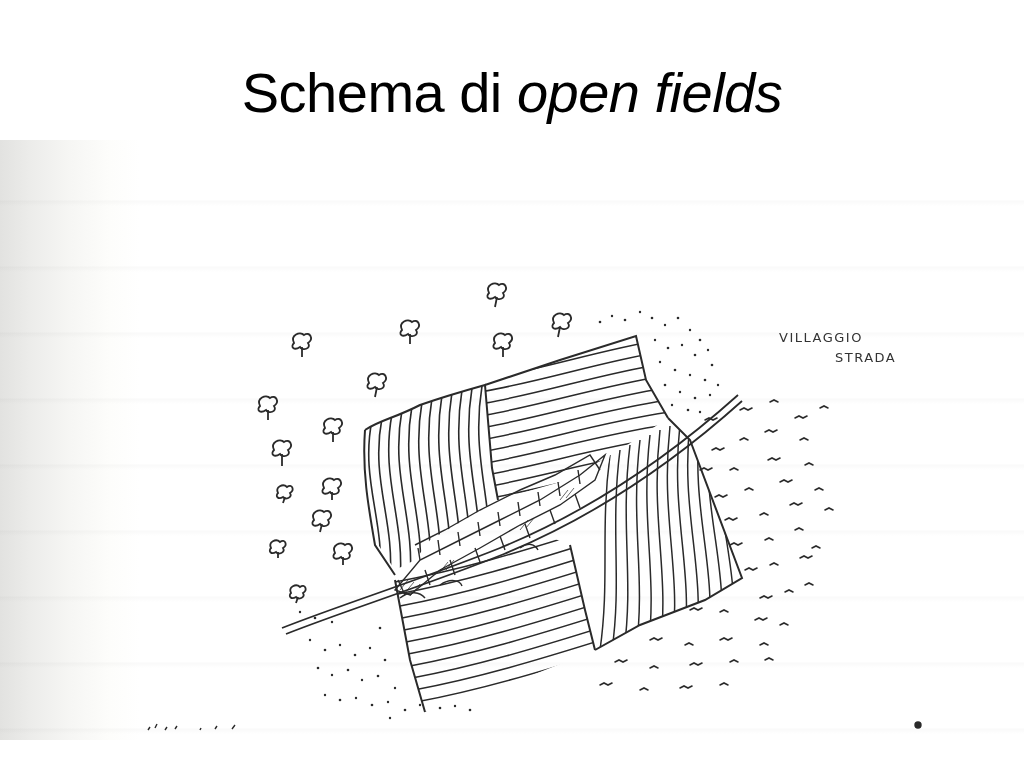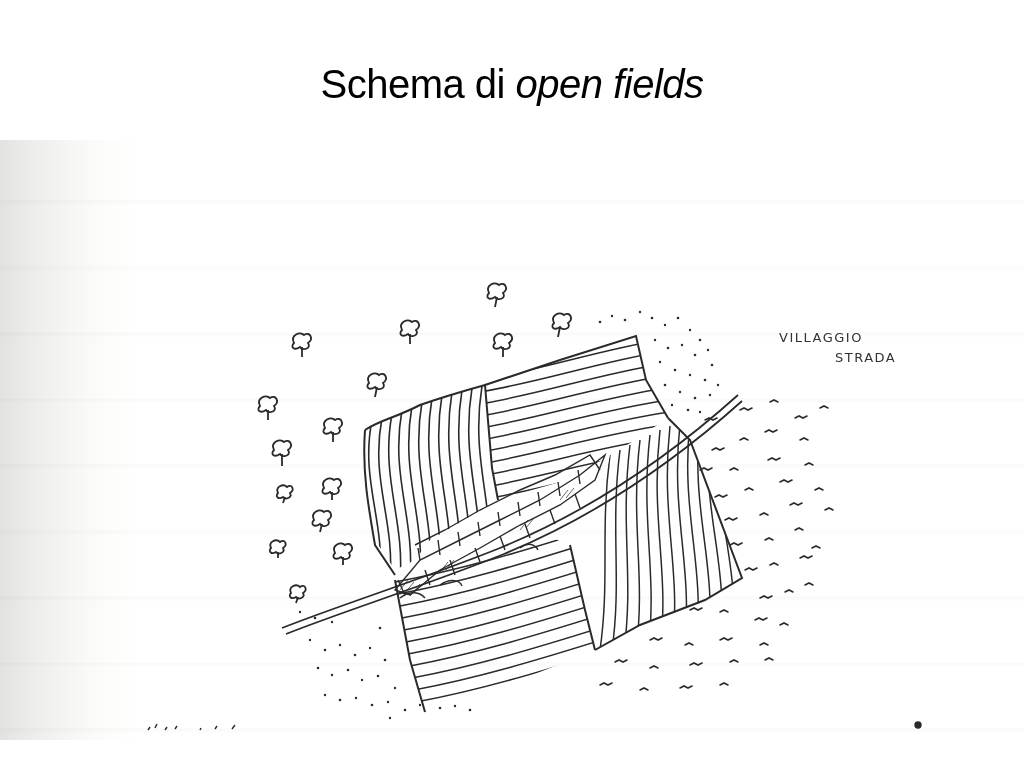--- a/index.html
+++ b/index.html
@@ -3,21 +3,21 @@
   <meta charset="utf-8">
   <style>
     html, body { margin: 0; padding: 0; }
     body {
       width: 1024px; height: 768px; overflow: hidden;
       background: #ffffff; position: relative;
       font-family: "Liberation Sans", sans-serif;
     }
     .slide-title {
       position: absolute; left: 0; top: 62px; width: 1024px;
-      text-align: center; font-size: 40px; color: #000000;
+      text-align: center; font-size: 56px; color: #000000;
       font-family: "Liberation Sans", sans-serif; line-height: 1.1;
       letter-spacing: -0.5px;
     }
     .slide-title .it { font-style: italic; }
     .scan {
       position: absolute; left: 0; top: 140px; width: 1024px; height: 600px;
       background: linear-gradient(to right, #e2e2e0 0px, #ececea 30px, #f6f6f4 70px, #fdfdfb 110px, #ffffff 140px, #ffffff 100%);
     }
     .scan-faint {
       position: absolute; left: 0; top: 0; width: 1024px; height: 600px;

